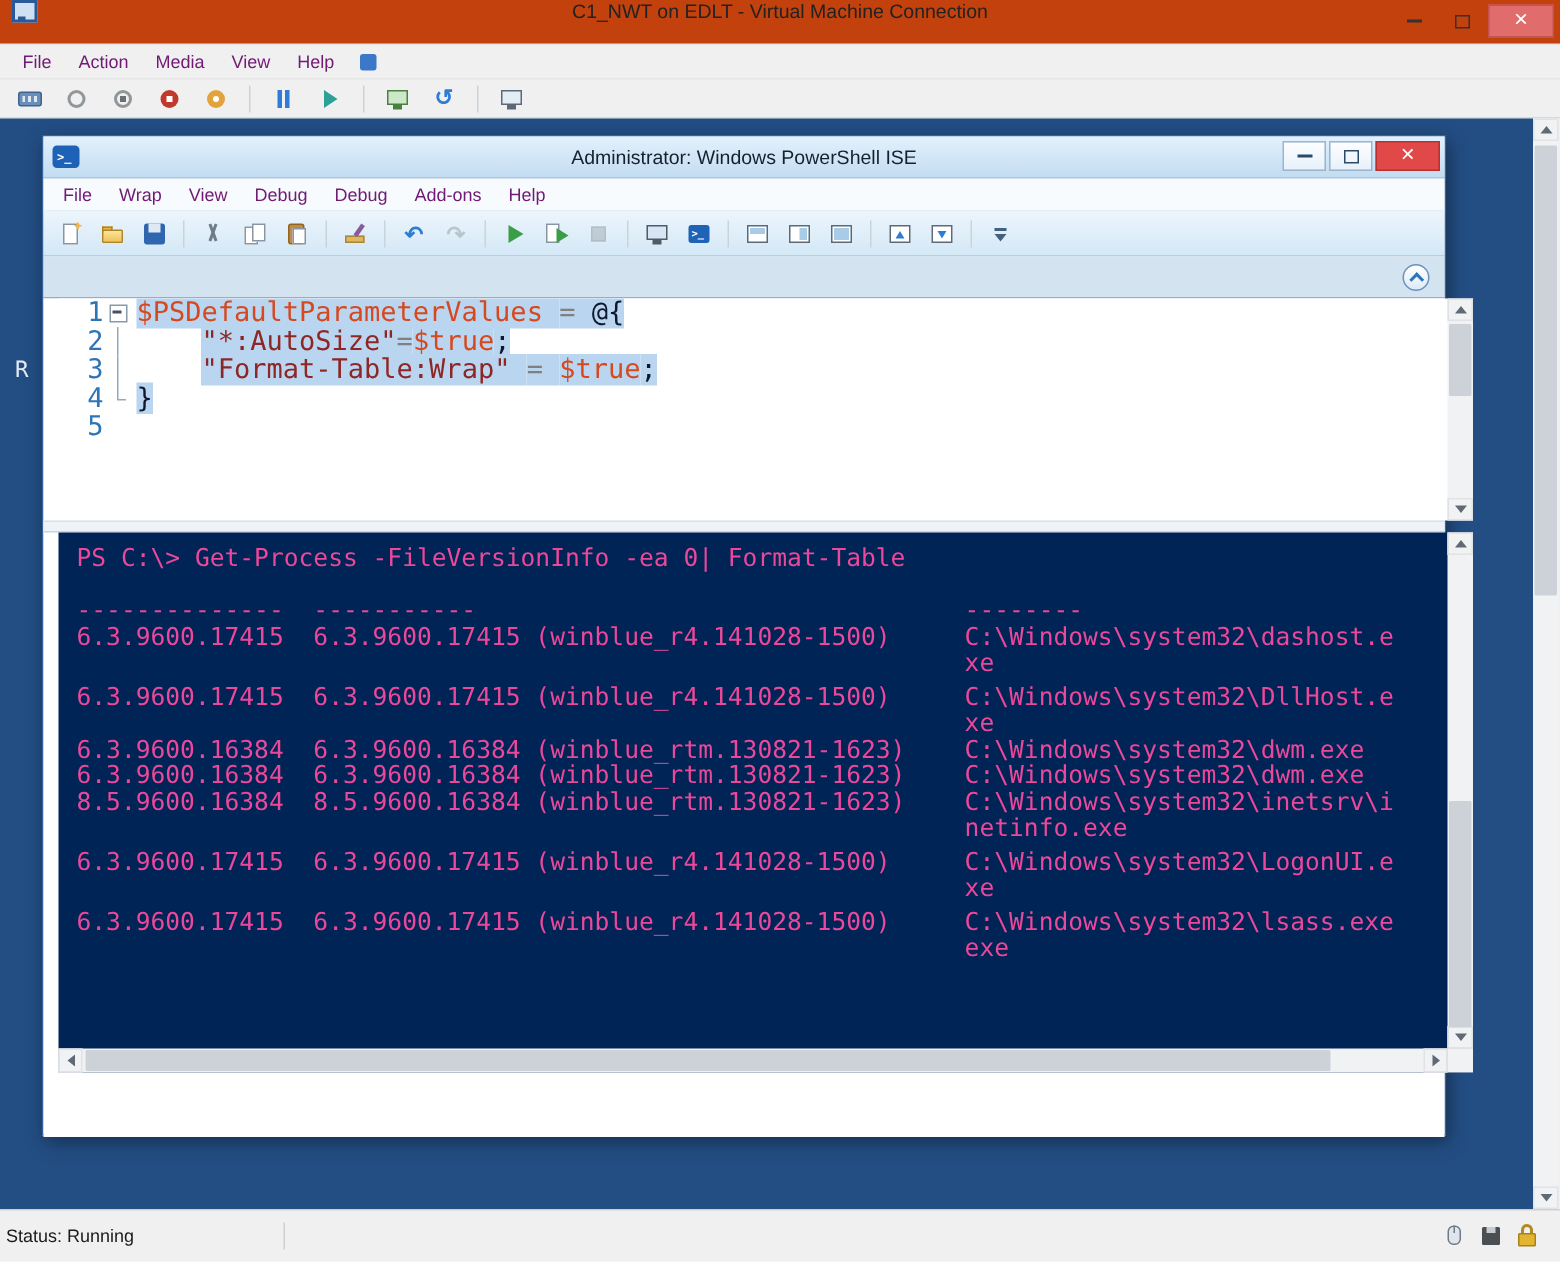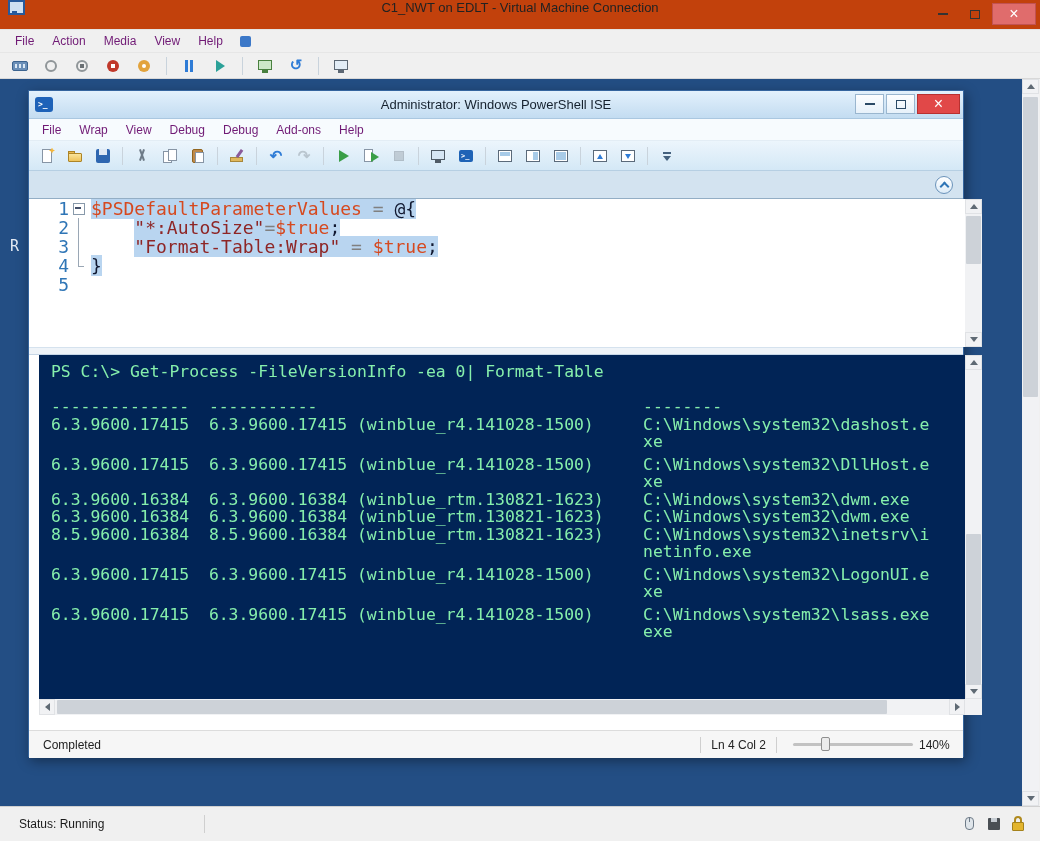--- a/index.html
+++ b/index.html
@@ -59,21 +59,21 @@
   .enhanced-session-icon::before{left:1px;top:2px;width:14px;height:10px;border:1px solid #5d6874;background:#e3edf6}
   .enhanced-session-icon::after{left:5px;top:12px;width:6px;height:3px;background:#5d6874}
 
   
   .vm-viewport{position:absolute;left:0;top:79px;width:1022px;height:727px;background:#234e84;overflow:hidden}
   .desktop-artifact{position:absolute;left:10px;top:158px;color:#e3eaf3;font-family:"DejaVu Sans Mono","Liberation Mono",monospace;font-size:15px}
 
   .vm-vscroll{position:absolute;left:1022px;top:79px;width:17px;height:727px;background:#f1f2f4}
   .vm-vscroll .sthumb{position:absolute;left:1px;width:15px;top:18px;height:300px;background:#cdd2d8;border-radius:1px}
   .vm-statusbar{position:absolute;left:0;top:806px;right:0;height:35px;background:#f0f0f0;border-top:1px solid #d0d0d0;display:flex;align-items:center}
-  .vm-status-text{padding-left:19px}
+  .vm-status-text{padding-left:4px}
   .vs-sep{width:1px;height:18px;background:#cfcfcf;margin-left:100px}
   .vs-icons{position:absolute;right:14px;display:flex;gap:8px;align-items:center}
   .mouse-icon::before{left:3px;top:1px;width:9px;height:13px;border:1px solid #6e7b88;border-radius:4px;background:#dfe5ea}
   .mouse-icon::after{left:7px;top:1px;width:1px;height:5px;background:#6e7b88}
   .disk-icon::before{left:2px;top:2px;width:12px;height:12px;background:#4a4f54;border-radius:1px}
   .disk-icon::after{left:5px;top:2px;width:6px;height:4px;background:#c6ccd2}
   .lock-icon::before{left:4px;top:0;width:8px;height:7px;border:2px solid #b08a1e;border-bottom:0;border-radius:4px 4px 0 0}
   .lock-icon::after{left:2px;top:6px;width:12px;height:9px;background:#e3b52e;border:1px solid #a5821c;border-radius:1px}
 
   
@@ -156,21 +156,21 @@
 
   .scrollv{position:absolute;right:0;top:0;width:17px;bottom:0;background:#f1f2f4}
   .scrollv .sthumb{position:absolute;left:1px;width:15px;background:#cdd2d8;border-radius:1px}
   .ed-scroll{height:148px}
   .ed-scroll .sthumb{top:17px;height:48px}
 
   .splitter{position:absolute;left:0;right:0;top:148px;height:8px;background:#eef3f8;border-top:1px solid #d5e2ee;border-bottom:1px solid #c6d6e6}
 
   
   .console-box{position:absolute;left:10px;top:156px;width:943px;height:360px;background:#012456}
-  .console-inner{position:absolute;left:0;top:0;right:17px;bottom:16px;overflow:hidden;padding:8px 0 0 12px;color:#86efac;font-family:"DejaVu Sans Mono","Liberation Mono",monospace;font-size:16.4px}
+  .console-inner{position:absolute;left:0;top:0;right:17px;bottom:16px;overflow:hidden;padding:8px 0 0 12px;color:#ec4899;font-family:"DejaVu Sans Mono","Liberation Mono",monospace;font-size:16.4px}
   .con-line{white-space:pre;height:17.5px;line-height:17.5px}
   .con-line.gap{margin-top:5px}
   .con-vscroll{bottom:16px}
   .con-vscroll .sthumb{top:52%;height:44%}
   .scrollh{position:absolute;left:0;right:17px;bottom:0;height:16px;background:#f1f2f4}
   .scrollh .sb-btn{width:16px;height:16px;top:0}
   .scrollh .sthumb{position:absolute;top:1px;height:14px;left:18px;right:78px;background:#cdd2d8;border-radius:1px}
   .sb-corner{position:absolute;right:0;bottom:0;width:17px;height:16px;background:#f1f2f4}
 
   
@@ -411,31 +411,20 @@
               <span class="tri tri-left"></span>
             </span>
           <span class="sb-btn" style="right:0">
               <span class="tri tri-right"></span>
             </span>
           <span class="sthumb"></span>
         </div>
         <div class="sb-corner"></div>
       </div>
 
-      <div class="ise-statusbar">
-        <span class="sb-state">Completed</span>
-        <span class="flex1"></span>
-        <span class="sb-sep"></span>
-        <span class="sb-pos">Ln 4 Col 2</span>
-        <span class="sb-sep"></span>
-        <span class="sb-slider">
-            <span class="sb-thumb"></span>
-          </span>
-        <span class="sb-zoom">140%</span>
-      </div>
 
     </div>
   </div>
 </div>
 
 <div class="vm-vscroll">
   <span class="sb-btn" style="top:0;left:0">
       <span class="tri tri-up"></span>
     </span>
   <span class="sb-btn" style="bottom:0;left:0">

